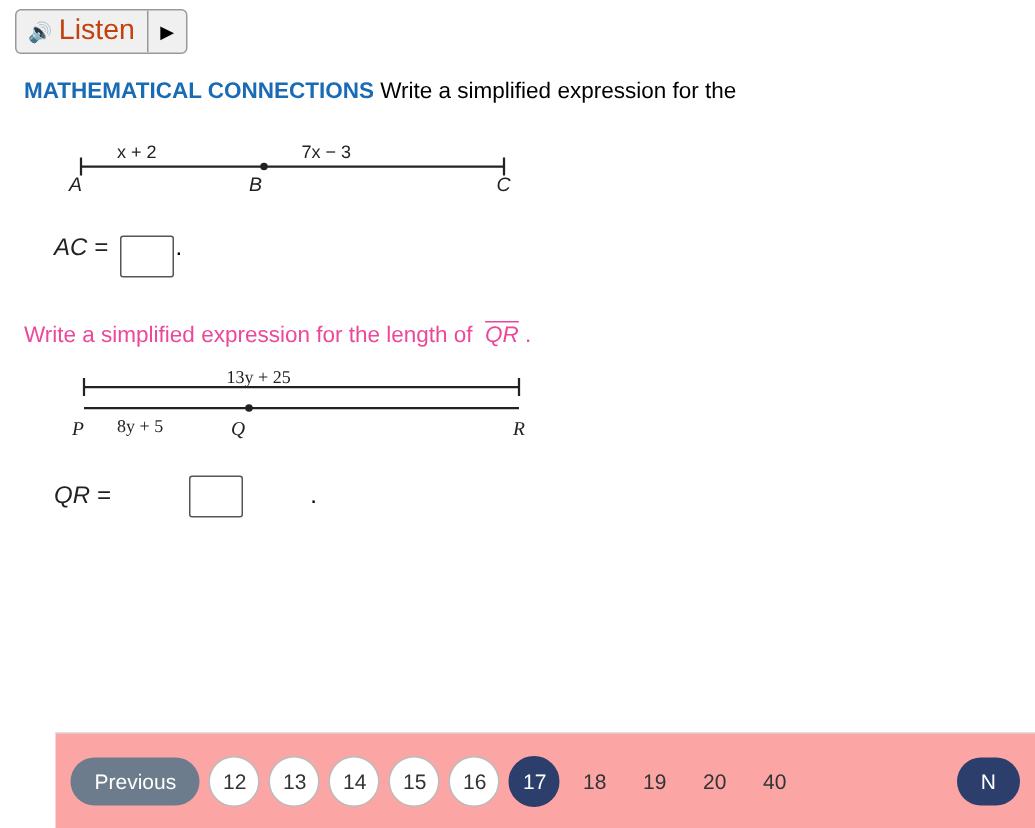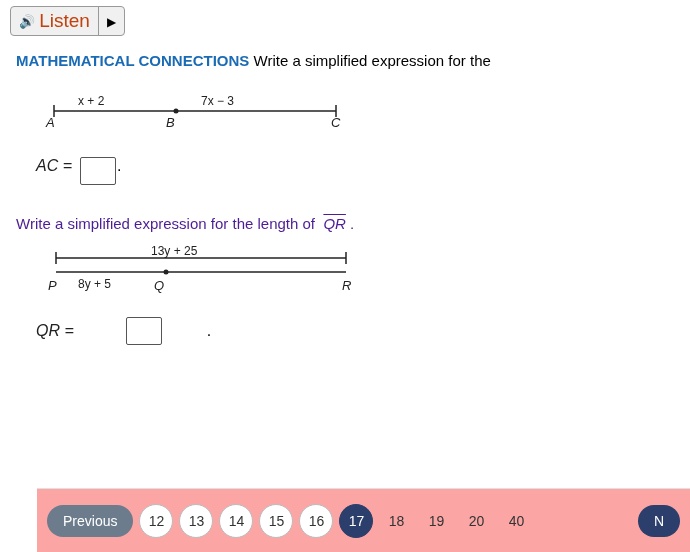--- a/index.html
+++ b/index.html
@@ -96,34 +96,35 @@
     }
     .dot-period {
       margin-left: 1px;
       font-style: normal;
       font-size: 16px;
     }
 
     
     .write-prompt {
       font-size: 15px;
-      color: #4c1d95;
+      color: #ec4899;
       margin-bottom: 14px;
     }
     .overline-text {
       text-decoration: overline;
       font-style: italic;
     }
 
     
     .diagram-2 {
       margin-left: 20px;
       margin-bottom: 16px;
       position: relative;
       height: 55px;
+      font-family: Liberation Serif, serif;
     }
 
     
     .qr-expr-row {
       display: flex;
       align-items: center;
       margin-left: 20px;
       font-size: 16px;
       font-style: italic;
       gap: 44px;

